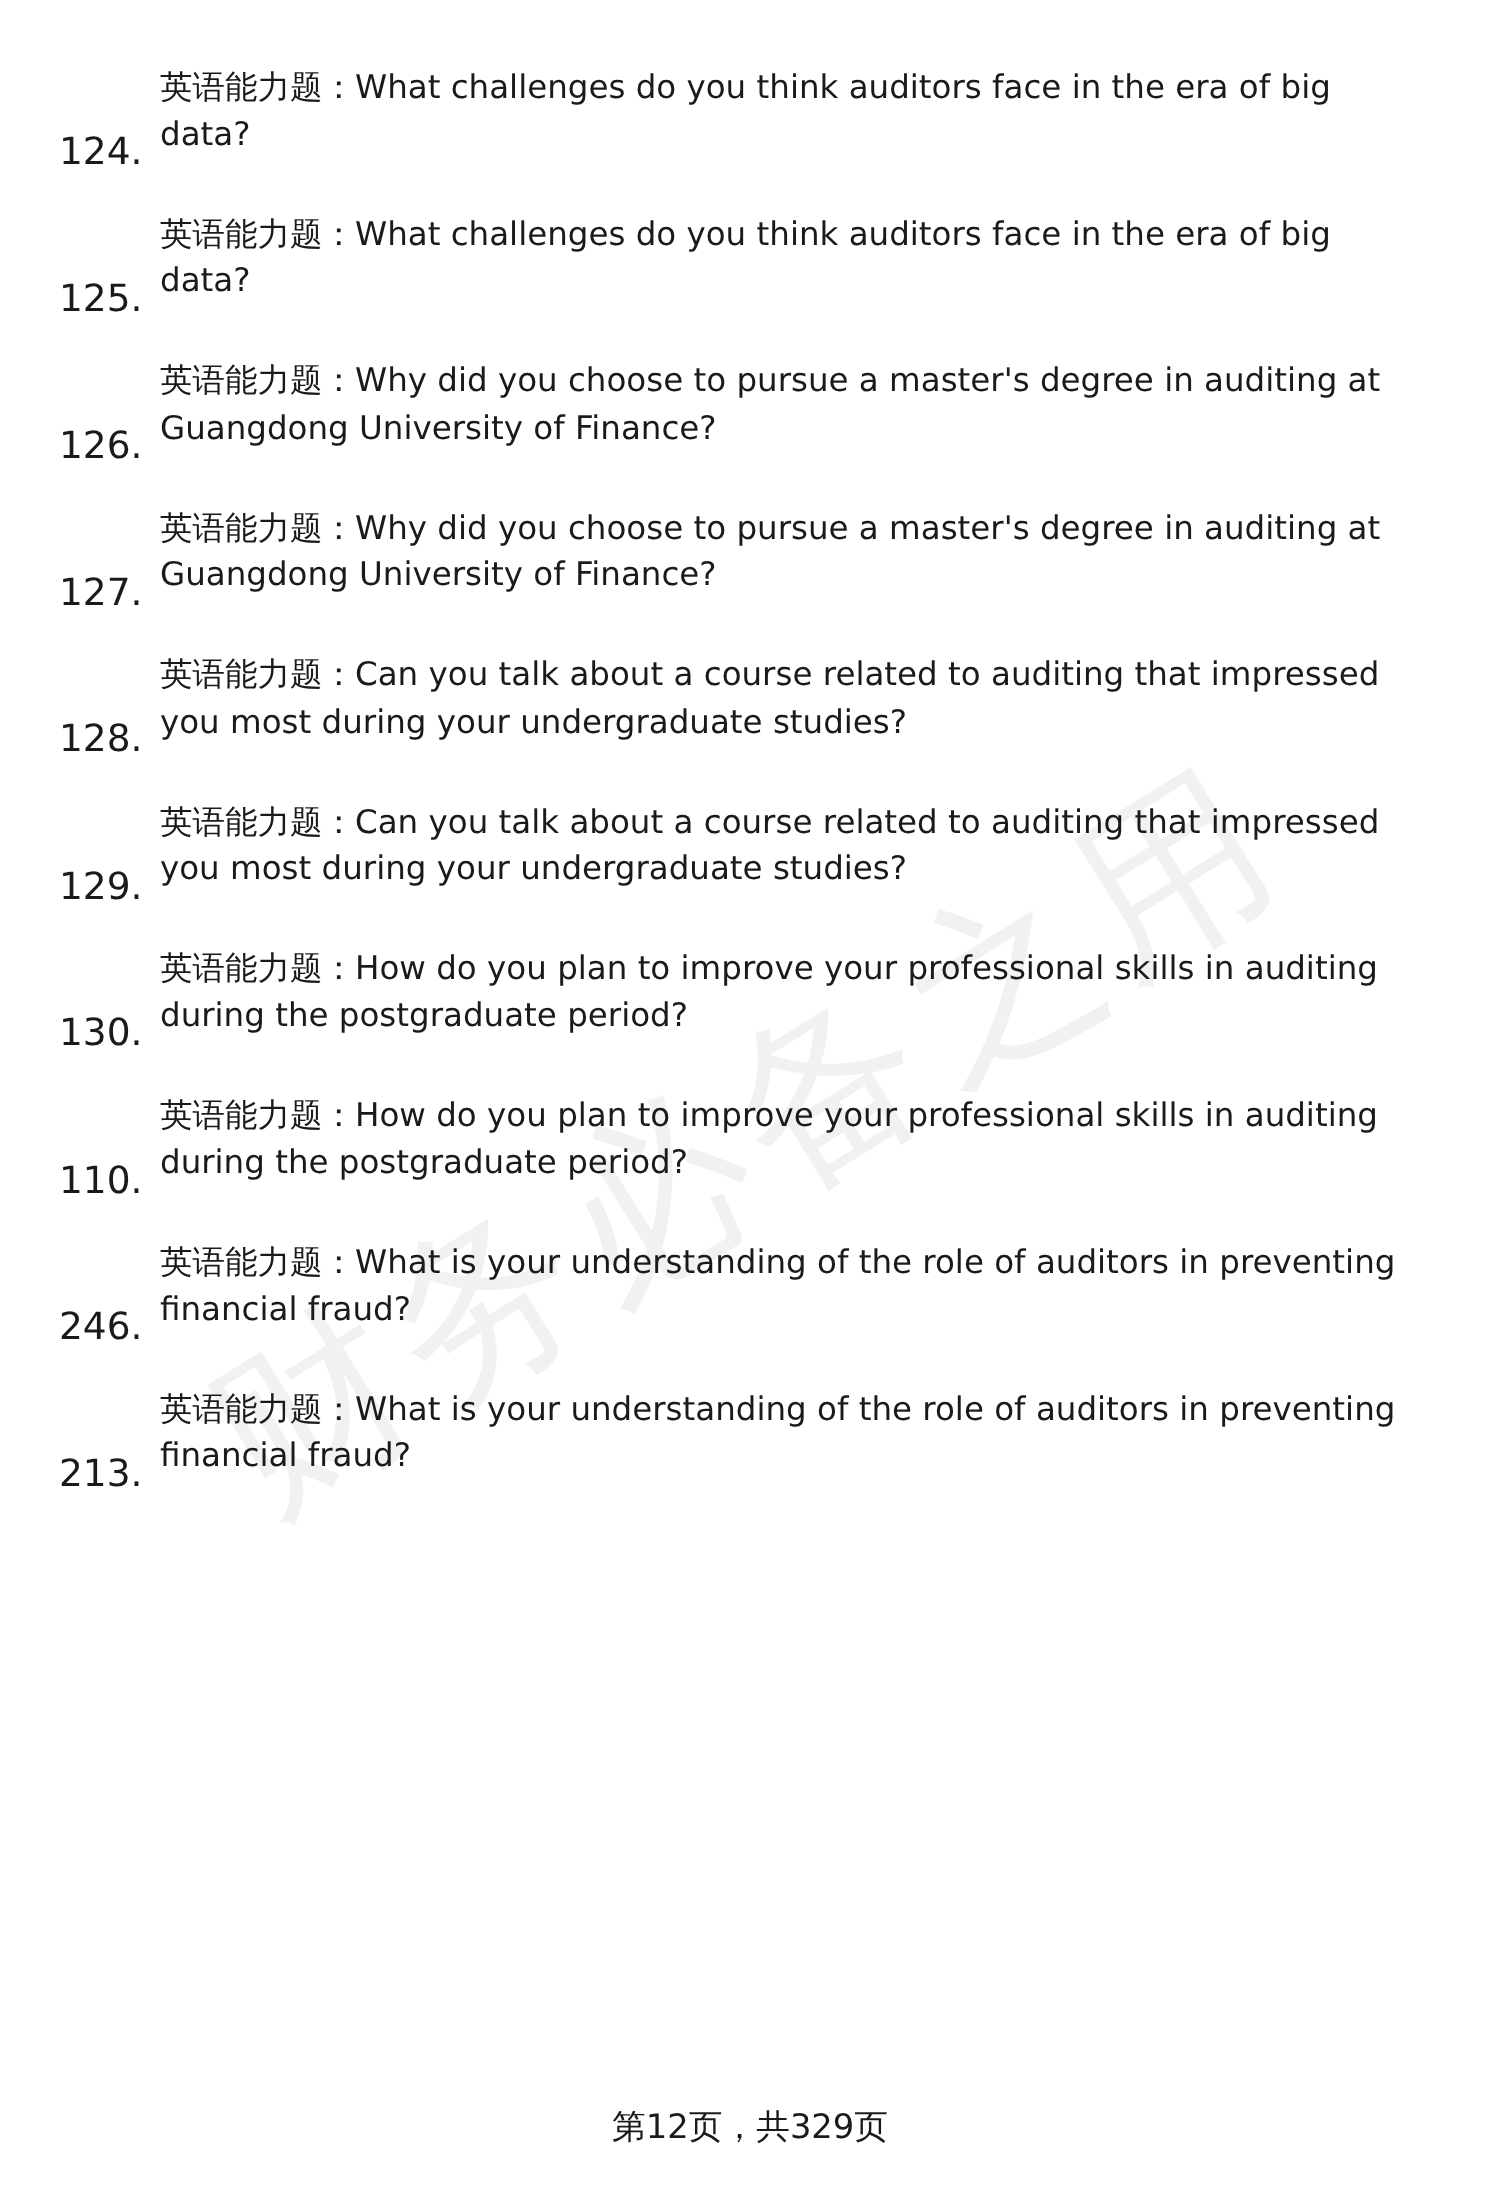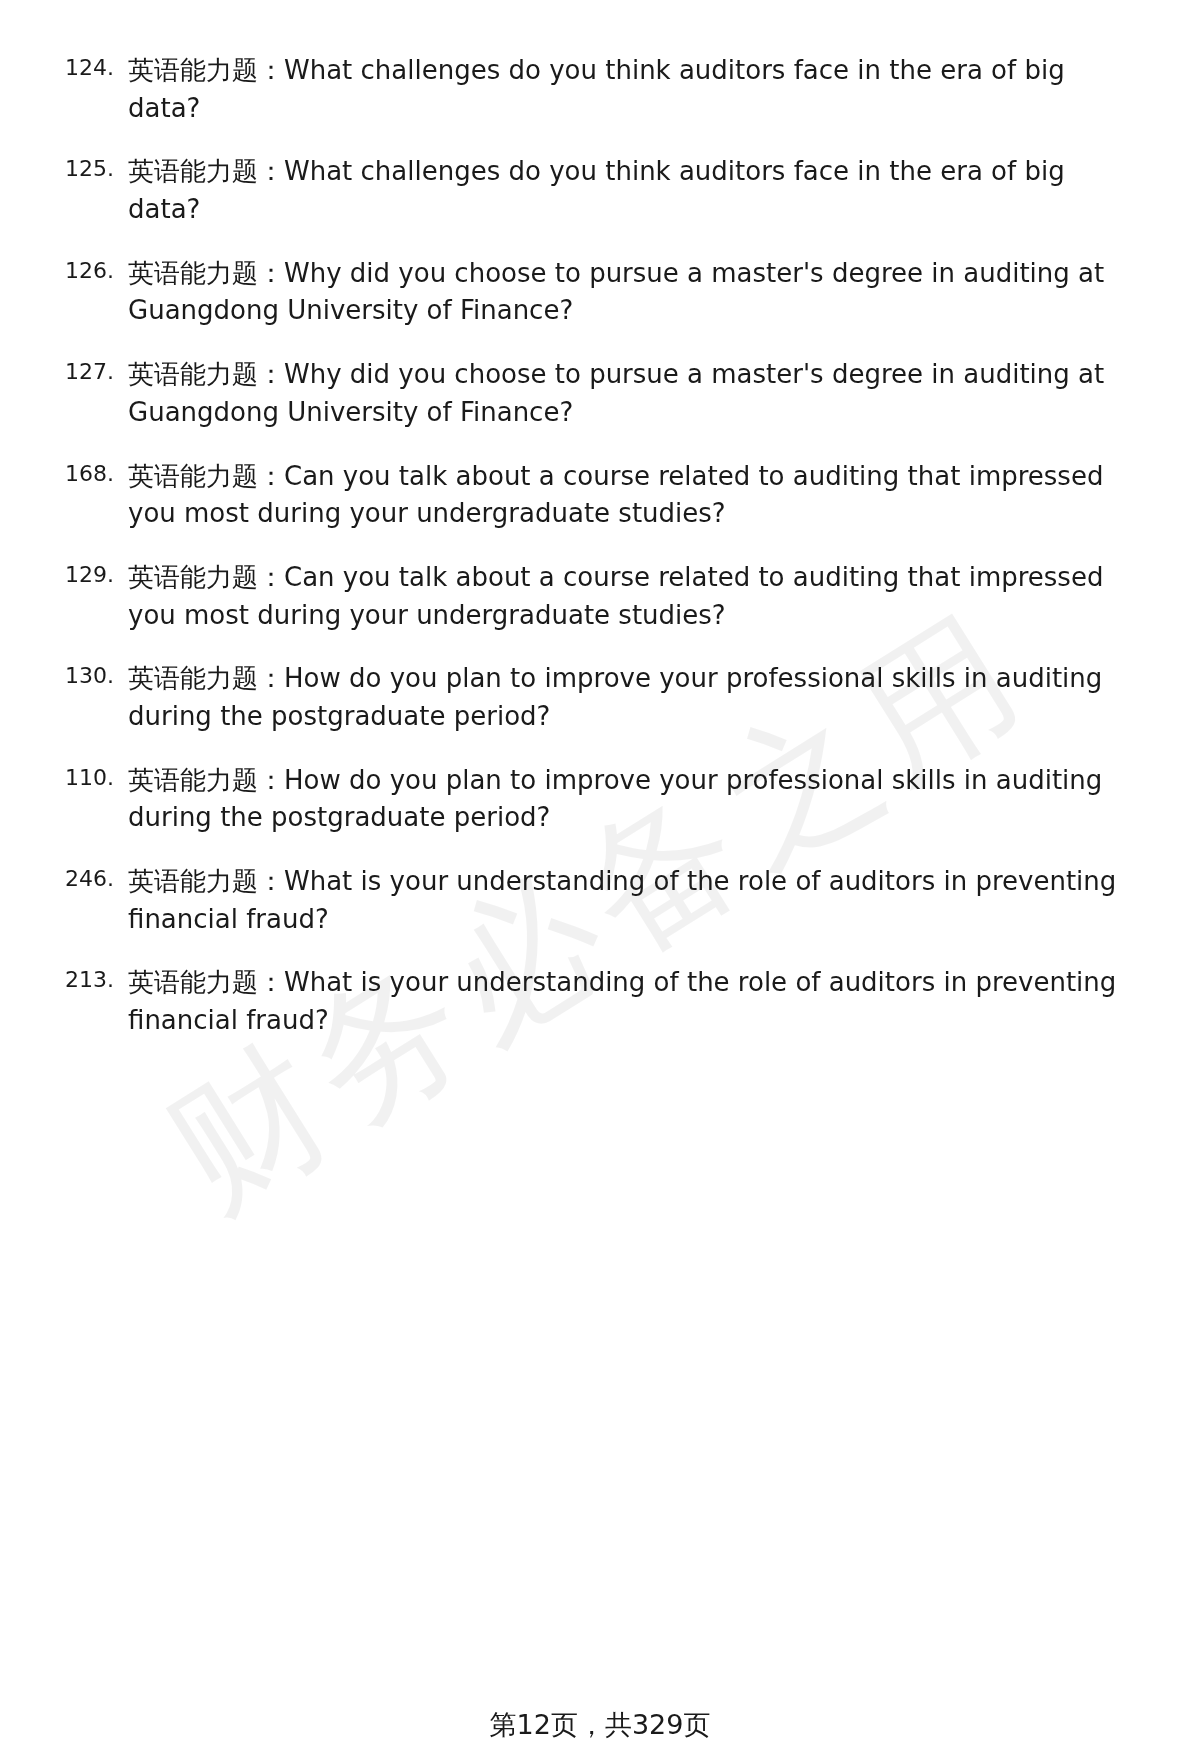--- a/index.html
+++ b/index.html
@@ -39,36 +39,37 @@
   .qitem {
     display: flex;
     align-items: flex-start;
     margin-bottom: 26px;
   }
   .qnum {
     flex: 0 0 auto;
     width: 84px;
     text-align: right;
     padding-right: 14px;
-    font-size: 22px;
+    font-size: 30px;
     line-height: 1.45;
     white-space: nowrap;
+    margin-top: 48px;
   }
   .qbody {
     flex: 1 1 auto;
     font-size: 26px;
     line-height: 1.45;
     text-align: left;
     word-wrap: break-word;
   }
   .footer {
     position: absolute;
     left: 0;
     right: 0;
-    bottom: 12px;
+    bottom: 36px;
     text-align: center;
     font-size: 27px;
     z-index: 1;
   }
 </style>
 </head>
 <body>
 
 <div class="page">
 
@@ -90,21 +91,21 @@
       <div class="qnum">126.</div>
       <div class="qbody">英语能力题：Why did you choose to pursue a master's degree in auditing at Guangdong University of Finance?</div>
     </div>
 
     <div class="qitem">
       <div class="qnum">127.</div>
       <div class="qbody">英语能力题：Why did you choose to pursue a master's degree in auditing at Guangdong University of Finance?</div>
     </div>
 
     <div class="qitem">
-      <div class="qnum">168.</div>
+      <div class="qnum">128.</div>
       <div class="qbody">英语能力题：Can you talk about a course related to auditing that impressed you most during your undergraduate studies?</div>
     </div>
 
     <div class="qitem">
       <div class="qnum">129.</div>
       <div class="qbody">英语能力题：Can you talk about a course related to auditing that impressed you most during your undergraduate studies?</div>
     </div>
 
     <div class="qitem">
       <div class="qnum">130.</div>

